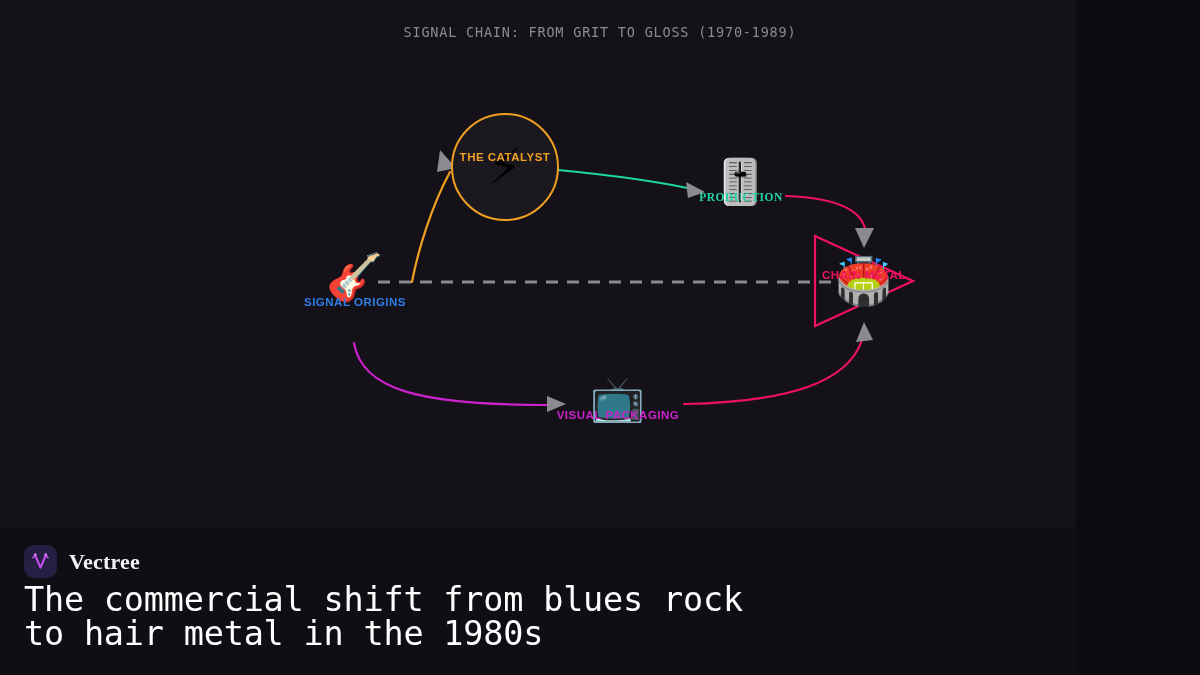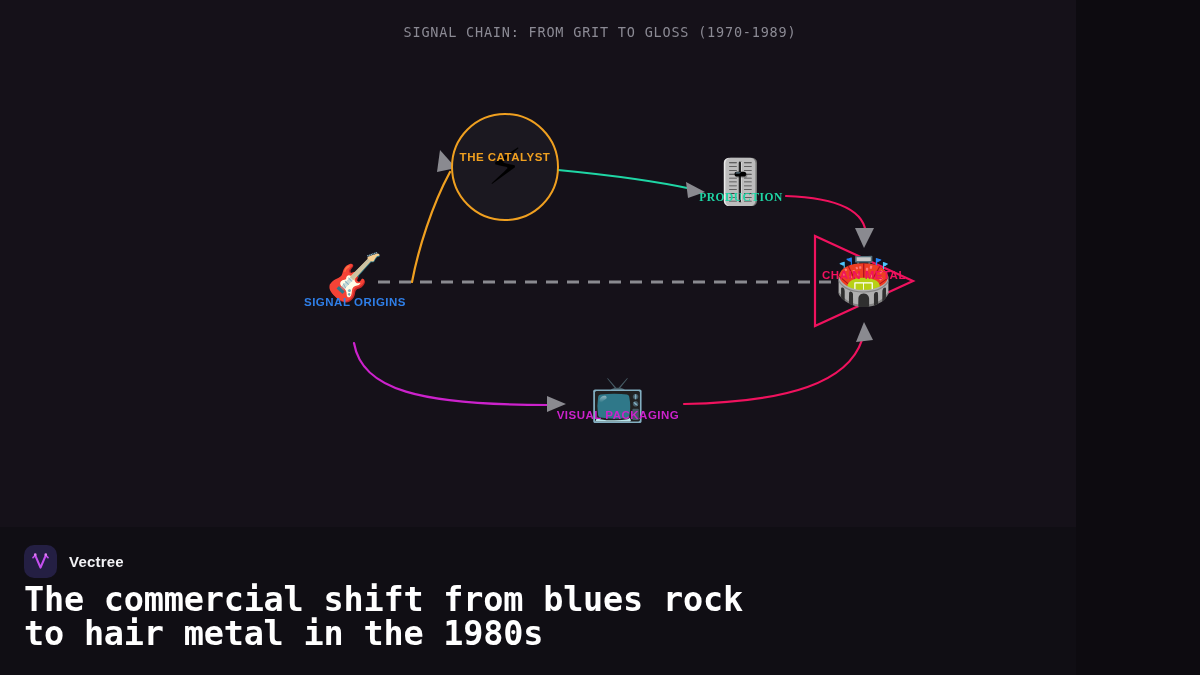--- a/index.html
+++ b/index.html
@@ -132,34 +132,34 @@
   #brand-logo {
     width: 33px;
     height: 33px;
     border-radius: 10px;
     background: #241f43;
     display: flex;
     align-items: center;
     justify-content: center;
   }
   #brand-name {
-    font-family: Liberation Sans, sans-serif;
-    font-size: 15px;
+    font-family: Liberation Serif, serif;
+    font-size: 22px;
     font-weight: 700;
     color: #f2f2f5;
     letter-spacing: 0.2px;
   }
   #headline {
     position: absolute;
     left: 24px;
     top: 56px;
     width: 760px;
     font-family: "DejaVu Sans Mono", monospace;
     font-size: 33.5px;
-    font-weight: 700;
+    font-weight: 400;
     line-height: 1.02;
     color: #ffffff;
     letter-spacing: -0.2px;
   }
   #footer-url {
     position: absolute;
     right: 24px;
     top: 95px;
     font-family: "DejaVu Sans Mono", monospace;
     font-size: 13px;

